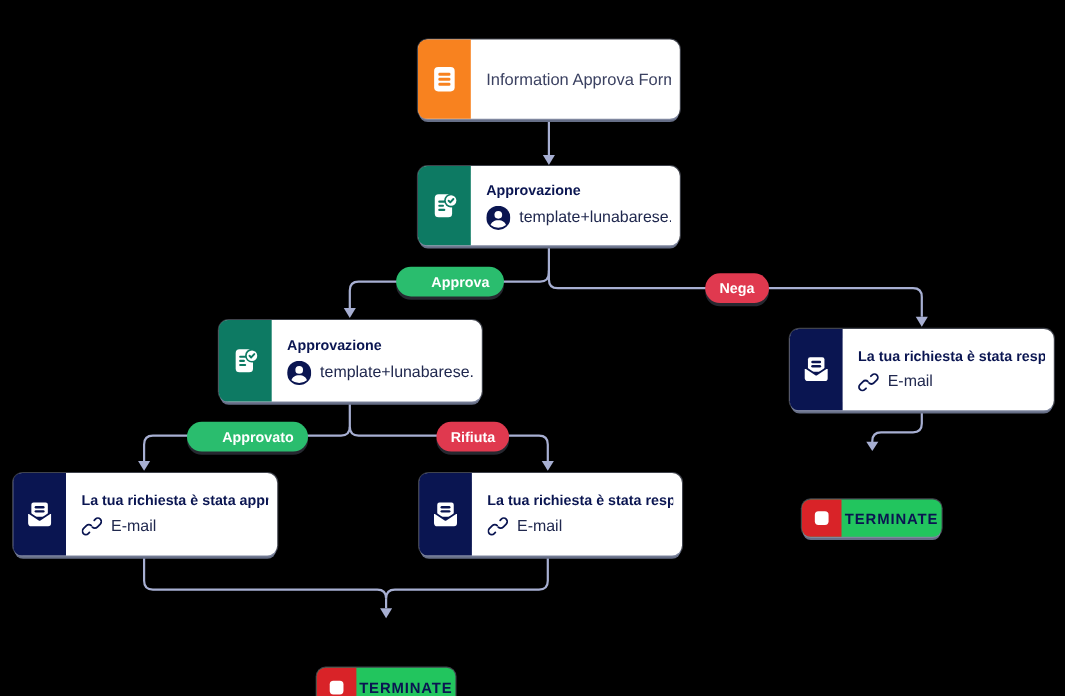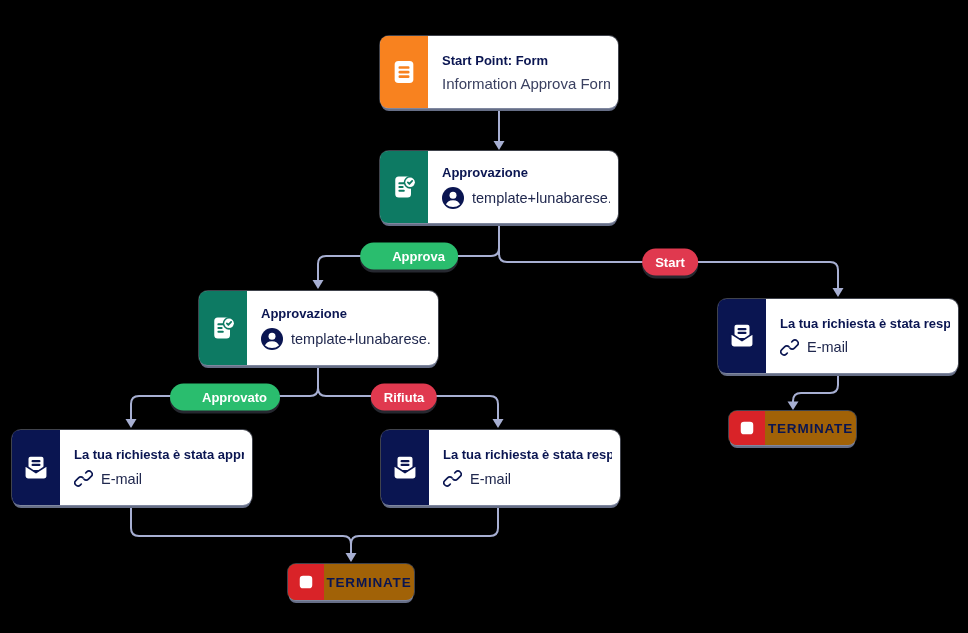--- a/index.html
+++ b/index.html
@@ -17,22 +17,22 @@
   .acc-navy{background:#0a1551;}
   .node-body{flex:1;display:flex;flex-direction:column;justify-content:center;
         gap:7px;padding:0 8px 0 14px;min-width:0;}
   .node-title{font-size:13px;font-weight:700;color:#0a1551;white-space:nowrap;overflow:hidden;}
   .node-sub{font-size:15px;color:#3b4161;white-space:nowrap;overflow:hidden;}
   .node-row{display:flex;align-items:center;gap:8px;font-size:14.5px;font-weight:500;
         color:#20284e;white-space:nowrap;overflow:hidden;}
   .node-row svg{flex:0 0 auto;}
 
   
-  .tnode{position:absolute;display:flex;background:#a16207;border-radius:8px;
-        box-shadow:0 0 0 1px rgba(168,176,200,.38),0 4px 0 -1px #666e86;}
+  .tnode{position:absolute;display:flex;background:#22c55e;border-radius:8px;
+        box-shadow:0 0 0 1px rgba(168,176,200,.38),0 4px 0 -1px #666e86;margin-top:43px;}
   .tnode-accent{width:36px;flex:0 0 36px;border-radius:8px 0 0 8px;background:#d92328;
         display:flex;align-items:center;justify-content:center;}
   .tnode-label{flex:1;display:flex;align-items:center;justify-content:center;
         font-size:13.5px;font-weight:700;letter-spacing:.8px;color:#0a1551;}
 
   
   .pill{position:absolute;transform:translate(-50%,-50%);border-radius:999px;
         padding:6px 13px;font-size:13px;font-weight:600;color:#fff;white-space:nowrap;
         box-shadow:0 3px 0 rgba(125,133,158,.30);}
   .pill-green{background:#2abd6e;padding-left:32px;}
@@ -69,21 +69,20 @@
   <div class="node" style="left:380px;top:36px;width:238px;height:72px">
     <div class="node-accent acc-orange">
       <svg viewBox="0 0 24 24" width="28" height="28">
         <rect x="4" y="2.5" width="16" height="19" rx="3.2" fill="#fff"></rect>
         <rect x="7.3" y="7" width="9.4" height="2.3" rx="1" fill="#f8821f"></rect>
         <rect x="7.3" y="10.9" width="9.4" height="2.3" rx="1" fill="#f8821f"></rect>
         <rect x="7.3" y="14.8" width="9.4" height="2.3" rx="1" fill="#f8821f"></rect>
       </svg>
     </div>
     <div class="node-body">
-      <div class="node-title">Start Point: Form</div>
       <div class="node-sub">Information Approva Form</div>
     </div>
   </div>
 
   <div class="node" style="left:380px;top:151px;width:238px;height:72px">
     <div class="node-accent acc-teal">
       <svg viewBox="0 0 24 24" width="28" height="28">
         <rect x="4.5" y="3" width="13.5" height="18" rx="3" fill="#fff"></rect>
         <rect x="7.2" y="8" width="5.5" height="1.7" rx=".8" fill="#0d7a63"></rect>
         <rect x="7.2" y="11.2" width="4.5" height="1.7" rx=".8" fill="#0d7a63"></rect>
@@ -105,21 +104,21 @@
             <circle cx="11" cy="8.3" r="3.5" fill="#fff"></circle>
             <path d="M11 13.2c-3.9 0-6.3 1.9-7 4.4a11 11 0 0 0 14 0c-.7-2.5-3.1-4.4-7-4.4z" fill="#fff"></path>
           </g>
         </svg>
         <span>template+lunabarese...</span>
       </div>
     </div>
   </div>
 
   <div class="pill pill-green" style="left:409px;top:256px">Approva</div>
-  <div class="pill pill-red" style="left:670px;top:262px">Start</div>
+  <div class="pill pill-red" style="left:670px;top:262px">Nega</div>
 
   <div class="node" style="left:199px;top:291px;width:239px;height:74px">
     <div class="node-accent acc-teal">
       <svg viewBox="0 0 24 24" width="28" height="28">
         <rect x="4.5" y="3" width="13.5" height="18" rx="3" fill="#fff"></rect>
         <rect x="7.2" y="8" width="5.5" height="1.7" rx=".8" fill="#0d7a63"></rect>
         <rect x="7.2" y="11.2" width="4.5" height="1.7" rx=".8" fill="#0d7a63"></rect>
         <rect x="7.2" y="14.4" width="5.5" height="1.7" rx=".8" fill="#0d7a63"></rect>
         <circle cx="17.2" cy="8" r="5.4" fill="#0d7a63"></circle>
         <circle cx="17.2" cy="8" r="4.1" fill="#fff"></circle>
@@ -138,21 +137,21 @@
             <circle cx="11" cy="8.3" r="3.5" fill="#fff"></circle>
             <path d="M11 13.2c-3.9 0-6.3 1.9-7 4.4a11 11 0 0 0 14 0c-.7-2.5-3.1-4.4-7-4.4z" fill="#fff"></path>
           </g>
         </svg>
         <span>template+lunabarese...</span>
       </div>
     </div>
   </div>
 
   <div class="pill pill-green" style="left:225px;top:397px">Approvato</div>
-  <div class="pill pill-red" style="left:404px;top:397px">Rifiuta</div>
+  <div class="pill pill-red" style="left:430px;top:397px">Rifiuta</div>
 
   <div class="node" style="left:12px;top:430px;width:240px;height:75px">
     <div class="node-accent acc-navy">
       <svg viewBox="0 0 24 24" width="30" height="30">
         <rect x="6" y="3" width="12" height="10.5" rx="1.6" fill="#fff"></rect>
         <rect x="8.4" y="5.6" width="7.2" height="1.8" rx=".9" fill="#0a1551"></rect>
         <rect x="8.4" y="8.6" width="7.2" height="1.8" rx=".9" fill="#0a1551"></rect>
         <path d="M3 9.8l9 5.9 9-5.9v8.4c0 1.5-1.2 2.8-2.8 2.8H5.8C4.2 21 3 19.7 3 18.2z" fill="#fff" stroke="#0a1551" stroke-width="1.3" stroke-linejoin="round"></path>
       </svg>
     </div>

